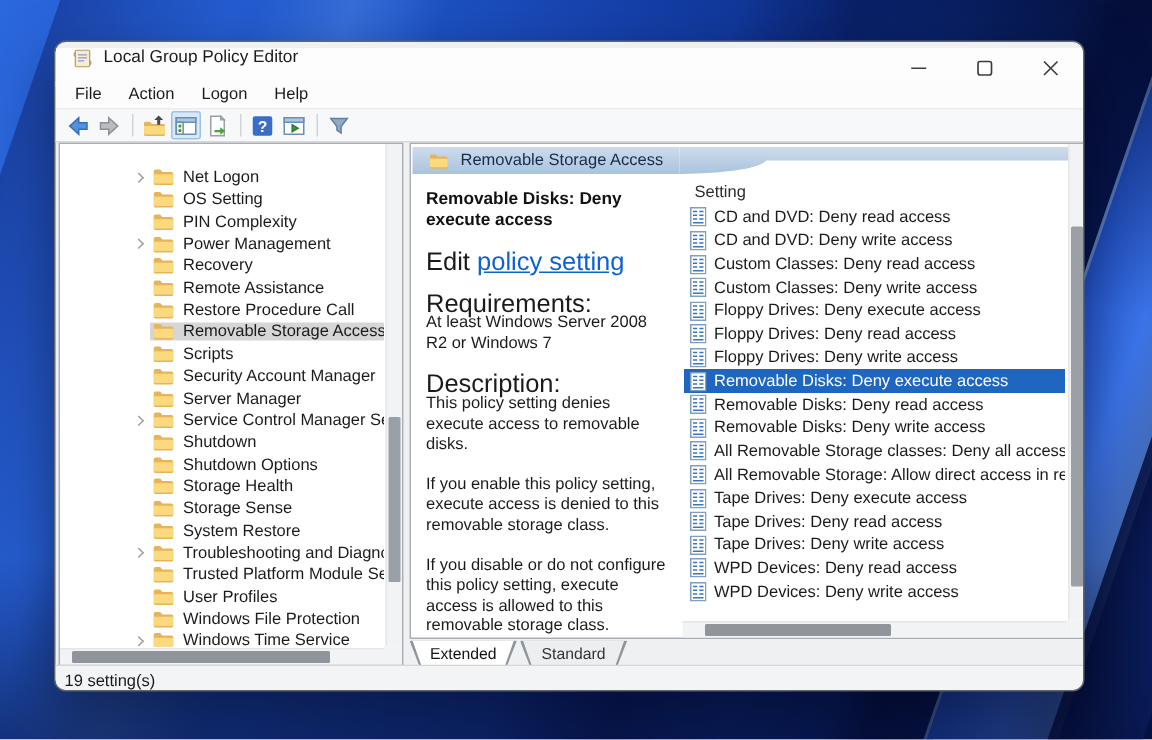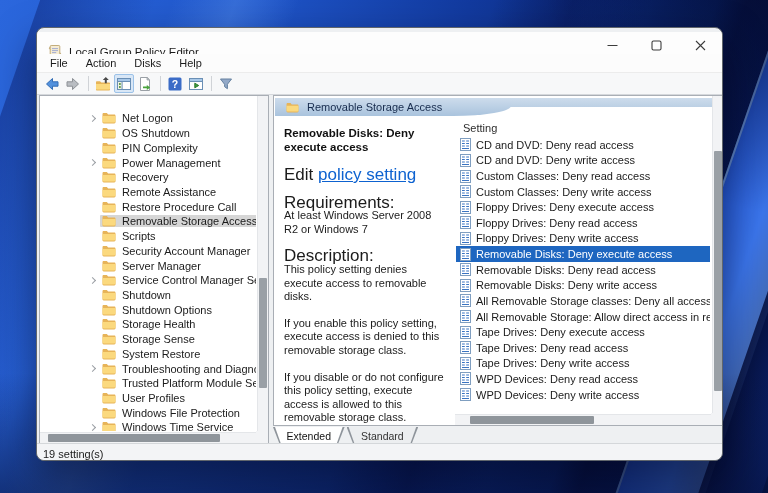--- a/index.html
+++ b/index.html
@@ -3,21 +3,21 @@
 <meta charset="utf-8">
 <style>
   html,body{margin:0;padding:0;}
   *{box-sizing:border-box;font-family:"Liberation Sans",sans-serif;}
   #desktop{position:relative;width:768px;height:493px;overflow:hidden;
     background:linear-gradient(100deg,#2b67dd 0%,#1f55c9 30%,#123a9f 55%,#0a2570 78%,#071a52 100%);}
   .ribbon{position:absolute;pointer-events:none;}
   
   #win{position:absolute;left:36px;top:27px;width:687px;height:434px;background:#eef0f2;
     border:1px solid #61666c;border-radius:8px;box-shadow:0 18px 40px rgba(0,0,20,.5);overflow:hidden;}
-  .titlebar{position:absolute;left:0;top:4px;right:0;height:26px;background:#fdfdfd;display:flex;align-items:flex-end;}
+  .titlebar{position:absolute;left:0;top:4px;right:0;height:26px;background:#fdfdfd;display:flex;align-items:flex-start;}
   .titleicon{margin:0 7px 0 11px;display:flex;}
   .titletext{font-size:11.5px;color:#1b1b1b;}
   .wbtns{position:absolute;right:0;top:0;height:26px;display:flex;}
   .wbtn{width:44px;height:26px;display:flex;align-items:center;justify-content:center;}
   .menubar{position:absolute;left:0;top:26px;right:0;height:18px;background:#fcfcfc;display:flex;align-items:center;padding-left:4px;}
   .menuitem{font-size:11px;color:#1b1b1b;padding:2px 9px;}
   .toolbar{position:absolute;left:0;top:44px;right:0;height:23px;background:#f7f8f9;
     border-top:1px solid #ececec;border-bottom:1px solid #d5d8dc;display:flex;align-items:center;padding-left:5px;}
   .tbico{width:20px;height:19px;display:flex;align-items:center;justify-content:center;margin-right:1px;border:1px solid transparent;border-radius:2px;}
   .tbico.pressed{background:#d9e7f6;border-color:#9cc2e8;}
@@ -113,21 +113,21 @@
             <svg width="11" height="11" viewBox="0 0 11 11">
               <path d="M1 1l9 9M10 1l-9 9" stroke="#3c3c3c" stroke-width="1.1"></path>
             </svg>
           </div>
       </div>
     </div>
 
     <div class="menubar" id="menubar">
         <span class="menuitem">File</span>
         <span class="menuitem">Action</span>
-        <span class="menuitem">Disks</span>
+        <span class="menuitem">Logon</span>
         <span class="menuitem">Help</span>
       </div>
 
     <div class="toolbar" id="toolbar">
         <span class="tbico">
           <svg width="16" height="16" viewBox="0 0 16 16">
             <path d="M8.5 2.5 2.5 8l6 5.5V10.2h5.5V5.8H8.5z" fill="#5291dd" stroke="#336db5"></path>
           </svg>
         </span>
         <span class="tbico">
@@ -199,21 +199,21 @@
           </div>
           <div class="trow">
             <span class="tchev"></span>
             <span class="tsel">
               <span class="tfold">
                 <svg width="14" height="12" viewBox="0 0 14 12">
                   <path d="M.5 2.2c0-.7.5-1.2 1.2-1.2h3.1l1.4 1.6h6.1c.7 0 1.2.5 1.2 1.2v6.4c0 .7-.5 1.2-1.2 1.2H1.7c-.7 0-1.2-.5-1.2-1.2z" fill="#e7b459"></path>
                   <path d="M.5 4.1h13v5.1c0 .7-.5 1.2-1.2 1.2H1.7c-.7 0-1.2-.5-1.2-1.2z" fill="#fbd97e"></path>
                 </svg>
               </span>
-              <span>OS Shutdown</span>
+              <span>OS Setting</span>
             </span>
           </div>
           <div class="trow">
             <span class="tchev"></span>
             <span class="tsel">
               <span class="tfold">
                 <svg width="14" height="12" viewBox="0 0 14 12">
                   <path d="M.5 2.2c0-.7.5-1.2 1.2-1.2h3.1l1.4 1.6h6.1c.7 0 1.2.5 1.2 1.2v6.4c0 .7-.5 1.2-1.2 1.2H1.7c-.7 0-1.2-.5-1.2-1.2z" fill="#e7b459"></path>
                   <path d="M.5 4.1h13v5.1c0 .7-.5 1.2-1.2 1.2H1.7c-.7 0-1.2-.5-1.2-1.2z" fill="#fbd97e"></path>
                 </svg>

